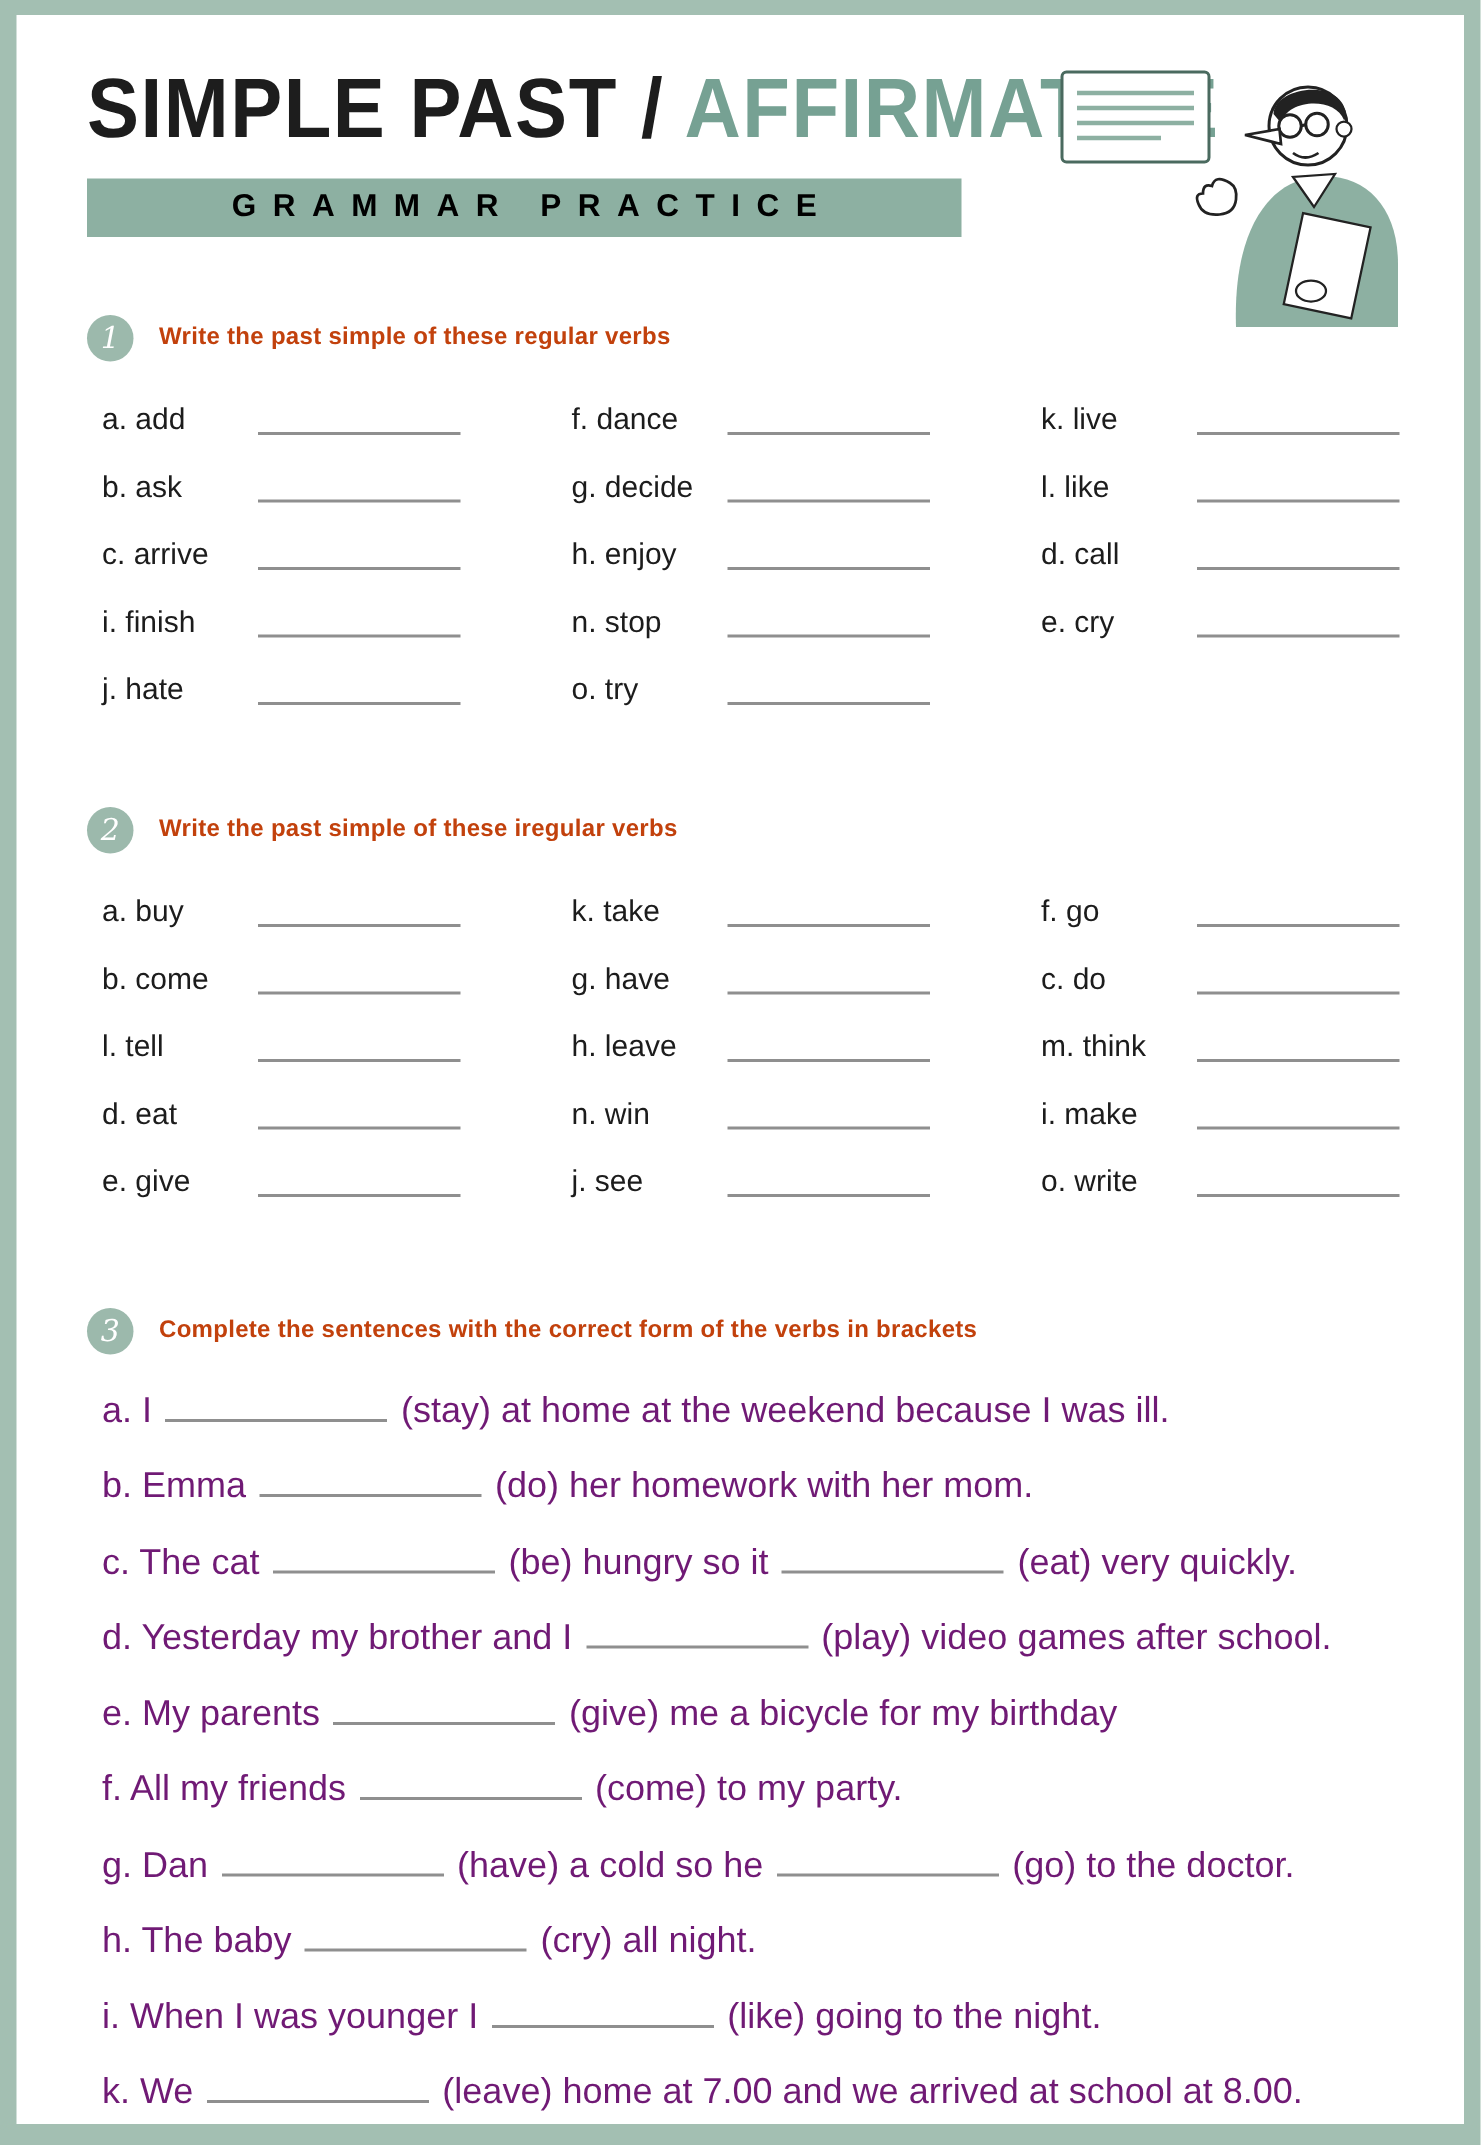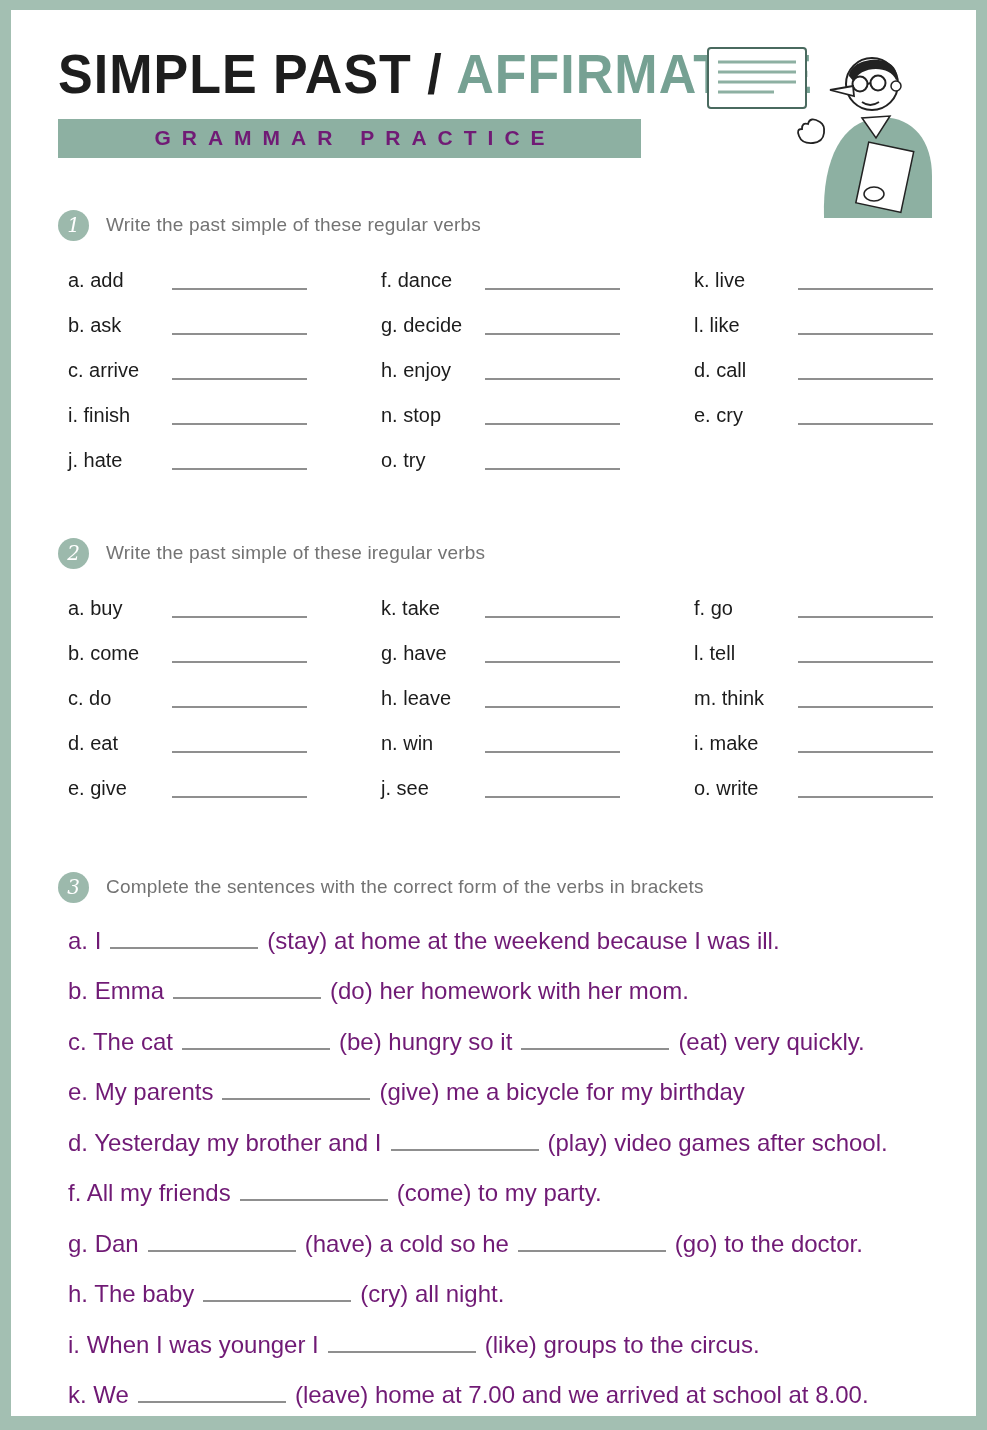--- a/index.html
+++ b/index.html
@@ -31,21 +31,21 @@
   .title .dark { color: #1d1d1d; }
   .title .accent { color: #76a193; }
   .banner {
     margin-top: 20px;
     width: 583px;
     height: 39px;
     background: #8db0a2;
     display: flex;
     align-items: center;
     justify-content: center;
-    color: #701a75;
+    color: #000000;
     font-weight: 700;
     font-size: 21px;
     letter-spacing: 11px;
     text-indent: 11px;
   }
   
   .section-header {
     display: flex;
     align-items: center;
     gap: 17px;
@@ -58,23 +58,23 @@
     color: #ffffff;
     font-family: "DejaVu Serif", serif;
     font-style: italic;
     font-size: 20px;
     display: flex;
     align-items: center;
     justify-content: center;
     flex: 0 0 auto;
   }
   .section-heading {
-    font-size: 19px;
-    font-weight: 400;
-    color: #737373;
+    font-size: 16px;
+    font-weight: 700;
+    color: #c2410c;
     letter-spacing: 0.2px;
   }
   
   .verb-grid {
     display: grid;
     grid-template-columns: 255px 255px 242px;
     column-gap: 58px;
     row-gap: 20px;
     margin: 26px 0 0 10px;
   }
@@ -263,25 +263,25 @@
         </div>
         <div class="verb-item">
           <span class="verb-label">b. come</span>
           <span class="verb-blank"></span>
         </div>
         <div class="verb-item">
           <span class="verb-label">g. have</span>
           <span class="verb-blank"></span>
         </div>
         <div class="verb-item">
+          <span class="verb-label">c. do</span>
+          <span class="verb-blank"></span>
+        </div>
+        <div class="verb-item">
           <span class="verb-label">l. tell</span>
-          <span class="verb-blank"></span>
-        </div>
-        <div class="verb-item">
-          <span class="verb-label">c. do</span>
           <span class="verb-blank"></span>
         </div>
         <div class="verb-item">
           <span class="verb-label">h. leave</span>
           <span class="verb-blank"></span>
         </div>
         <div class="verb-item">
           <span class="verb-label">m. think</span>
           <span class="verb-blank"></span>
         </div>
@@ -314,23 +314,23 @@
 
   <div class="section sec3">
     <div class="section-header">
       <div class="num-circle">3</div>
       <div class="section-heading">Complete the sentences with the correct form of the verbs in brackets</div>
     </div>
     <div class="sentences">
         <div class="sentence"><span class="sentence-text">a. I</span><span class="sentence-blank"></span><span class="sentence-text">(stay) at home at the weekend because I was ill.</span></div>
         <div class="sentence"><span class="sentence-text">b. Emma</span><span class="sentence-blank"></span><span class="sentence-text">(do) her homework with her mom.</span></div>
         <div class="sentence"><span class="sentence-text">c. The cat</span><span class="sentence-blank"></span><span class="sentence-text">(be) hungry so it</span><span class="sentence-blank"></span><span class="sentence-text">(eat) very quickly.</span></div>
+        <div class="sentence"><span class="sentence-text">d. Yesterday my brother and I</span><span class="sentence-blank"></span><span class="sentence-text">(play) video games after school.</span></div>
         <div class="sentence"><span class="sentence-text">e. My parents</span><span class="sentence-blank"></span><span class="sentence-text">(give) me a bicycle for my birthday</span></div>
-        <div class="sentence"><span class="sentence-text">d. Yesterday my brother and I</span><span class="sentence-blank"></span><span class="sentence-text">(play) video games after school.</span></div>
         <div class="sentence"><span class="sentence-text">f. All my friends</span><span class="sentence-blank"></span><span class="sentence-text">(come) to my party.</span></div>
         <div class="sentence"><span class="sentence-text">g. Dan</span><span class="sentence-blank"></span><span class="sentence-text">(have) a cold so he</span><span class="sentence-blank"></span><span class="sentence-text">(go) to the doctor.</span></div>
         <div class="sentence"><span class="sentence-text">h. The baby</span><span class="sentence-blank"></span><span class="sentence-text">(cry) all night.</span></div>
-        <div class="sentence"><span class="sentence-text">i. When I was younger I</span><span class="sentence-blank"></span><span class="sentence-text">(like) groups to the circus.</span></div>
+        <div class="sentence"><span class="sentence-text">i. When I was younger I</span><span class="sentence-blank"></span><span class="sentence-text">(like) going to the night.</span></div>
         <div class="sentence"><span class="sentence-text">k. We</span><span class="sentence-blank"></span><span class="sentence-text">(leave) home at 7.00 and we arrived at school at 8.00.</span></div>
       </div>
   </div>
 
 </div>
 
 </body></html>

